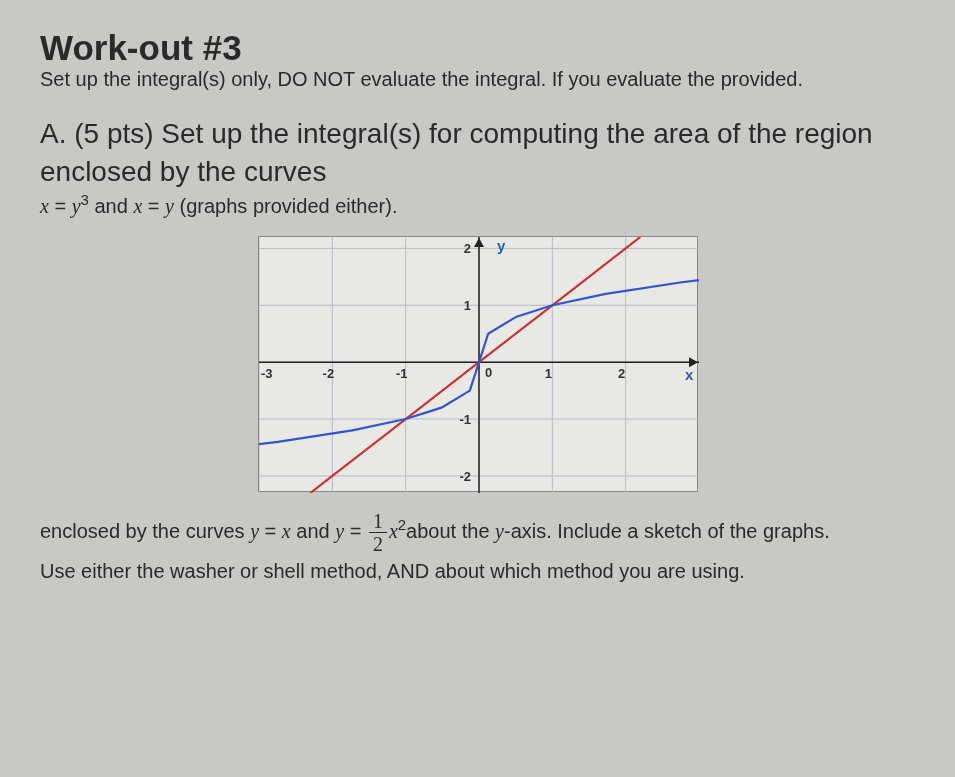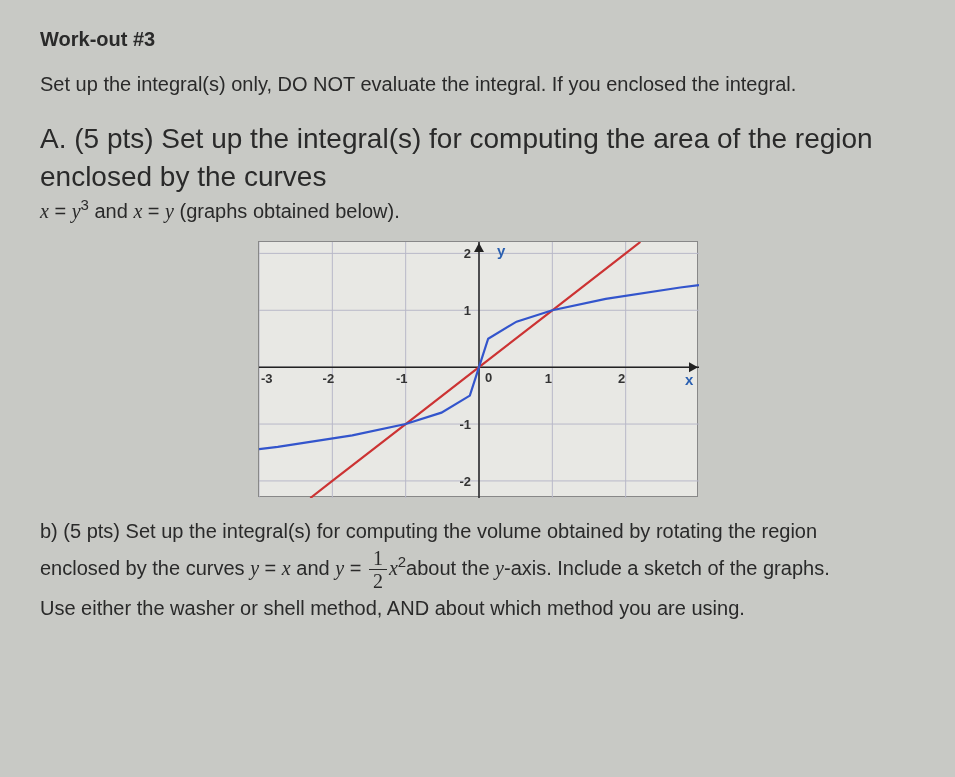--- a/index.html
+++ b/index.html
@@ -6,23 +6,22 @@
   body {
     width: 955px;
     height: 777px;
     background: #c8c9c5;
     font-family: Georgia, 'Times New Roman', serif;
     color: #2a2a2a;
     padding: 28px 40px;
     position: relative;
   }
   .title {
-    font-size: 20px;
+    font-size: 35px;
     font-weight: 600;
-    margin-bottom: 22px;
     font-family: 'Segoe UI', Arial, sans-serif;
   }
   .instr {
     font-size: 20px;
     margin-bottom: 24px;
     font-family: 'Segoe UI', Arial, sans-serif;
   }
   .partA {
     font-size: 28px;
     margin-bottom: 4px;
@@ -69,27 +68,27 @@
     font-family: Arial, sans-serif;
     font-size: 15px;
     font-weight: bold;
   }
 </style>
 </head>
 <body>
 
 <div class="title">Work-out #3</div>
 
-<div class="instr">Set up the integral(s) only, DO NOT evaluate the integral. If you enclosed the integral.</div>
+<div class="instr">Set up the integral(s) only, DO NOT evaluate the integral. If you evaluate the provided.</div>
 
 <div class="partA">A. (5 pts) Set up the integral(s) for computing the area of the region enclosed by the curves</div>
 <div class="eqline">
   <span class="math-it">x</span><span> = </span><span class="math-it">y</span><sup>3</sup>
   <span>and </span>
-  <span class="math-it">x</span><span> = </span><span class="math-it">y</span><span> (graphs obtained below).</span>
+  <span class="math-it">x</span><span> = </span><span class="math-it">y</span><span> (graphs provided either).</span>
 </div>
 
 <div class="chart-wrap">
   <svg id="chart-svg" width="440" height="256" viewBox="0 0 440 256">
       <line x1="0" y1="0" x2="0" y2="256" stroke="#b8b8c8" stroke-width="1"></line>
       <line x1="73.33333333333333" y1="0" x2="73.33333333333333" y2="256" stroke="#b8b8c8" stroke-width="1"></line>
       <line x1="146.66666666666666" y1="0" x2="146.66666666666666" y2="256" stroke="#b8b8c8" stroke-width="1"></line>
       <line x1="220" y1="0" x2="220" y2="256" stroke="#b8b8c8" stroke-width="1"></line>
       <line x1="293.3333333333333" y1="0" x2="293.3333333333333" y2="256" stroke="#b8b8c8" stroke-width="1"></line>
       <line x1="366.6666666666667" y1="0" x2="366.6666666666667" y2="256" stroke="#b8b8c8" stroke-width="1"></line>
@@ -113,18 +112,17 @@
       <text x="212" y="73.26666666666668" class="tick-label" text-anchor="end">1</text>
       <text x="212" y="16.377777777777794" class="tick-label" text-anchor="end">2</text>
       <text x="238" y="14" class="axis-label" fill="#2a5fb0">y</text>
       <text x="426" y="143.15555555555557" class="axis-label" fill="#2a5fb0">x</text>
       <path d="M51.33333333333334 256 L73.33333333333333 238.93333333333334 L146.66666666666666 182.04444444444445 L220 125.15555555555557 L293.3333333333333 68.26666666666668 L366.6666666666667 11.377777777777794 L381.33333333333337 0 " stroke="#cc3333" stroke-width="2.2" fill="none"></path>
       <path d="M0 207.18933333333334 L18.77333333333332 204.8 L93.28 193.42222222222222 L146.66666666666666 182.04444444444445 L182.45333333333335 170.66666666666669 L210.83333333333334 153.60000000000002 L220 125.15555555555557 L229.16666666666669 96.71111111111111 L257.5466666666667 79.64444444444447 L293.3333333333333 68.26666666666668 L346.71999999999997 56.888888888888886 L421.22666666666663 45.51111111111112 L440 43.121777777777766 " stroke="#3355cc" stroke-width="2.2" fill="none"></path>
     </svg>
 </div>
 
 <div class="partB">
-  <div>b) (5 pts) Set up the integral(s) for computing the volume obtained by rotating the region</div>
   <div>
     <span>enclosed by the curves </span><span class="math-it">y</span><span> = </span><span class="math-it">x</span><span> and </span><span class="math-it">y</span><span> = </span><span class="frac"><span class="num">1</span><span class="den">2</span></span><span class="math-it">x</span><sup>2</sup><span>about the </span><span class="math-it">y</span><span>-axis. Include a sketch of the graphs.</span>
   </div>
   <div>Use either the washer or shell method, AND about which method you are using.</div>
 </div>
 
 </body></html>

